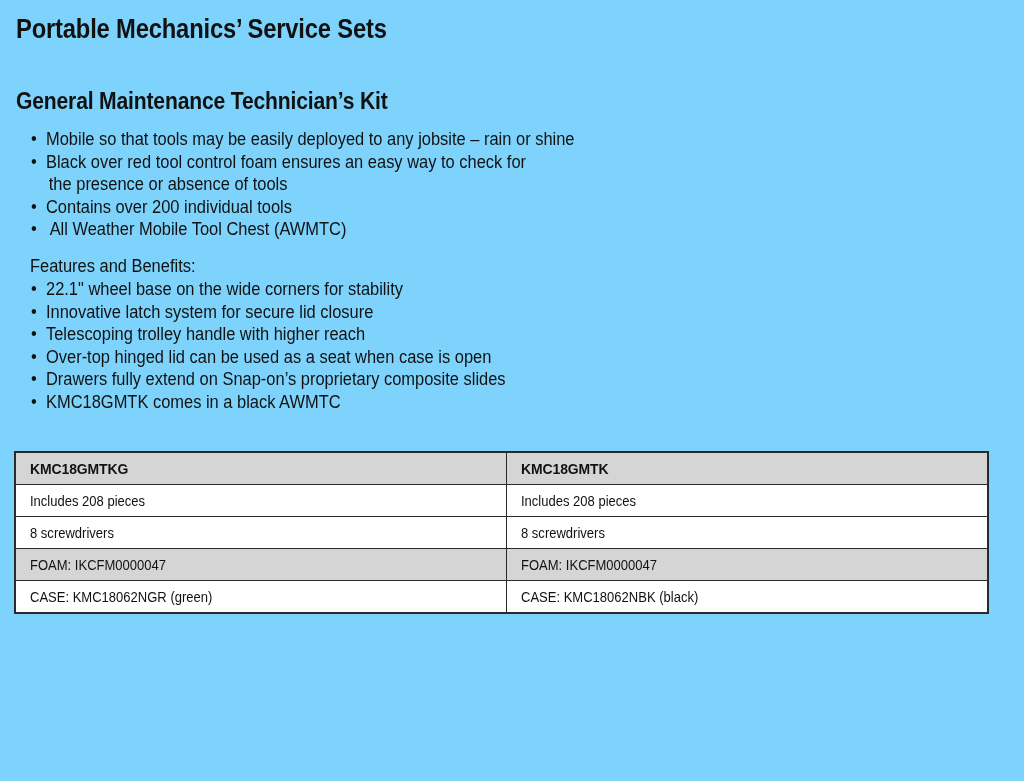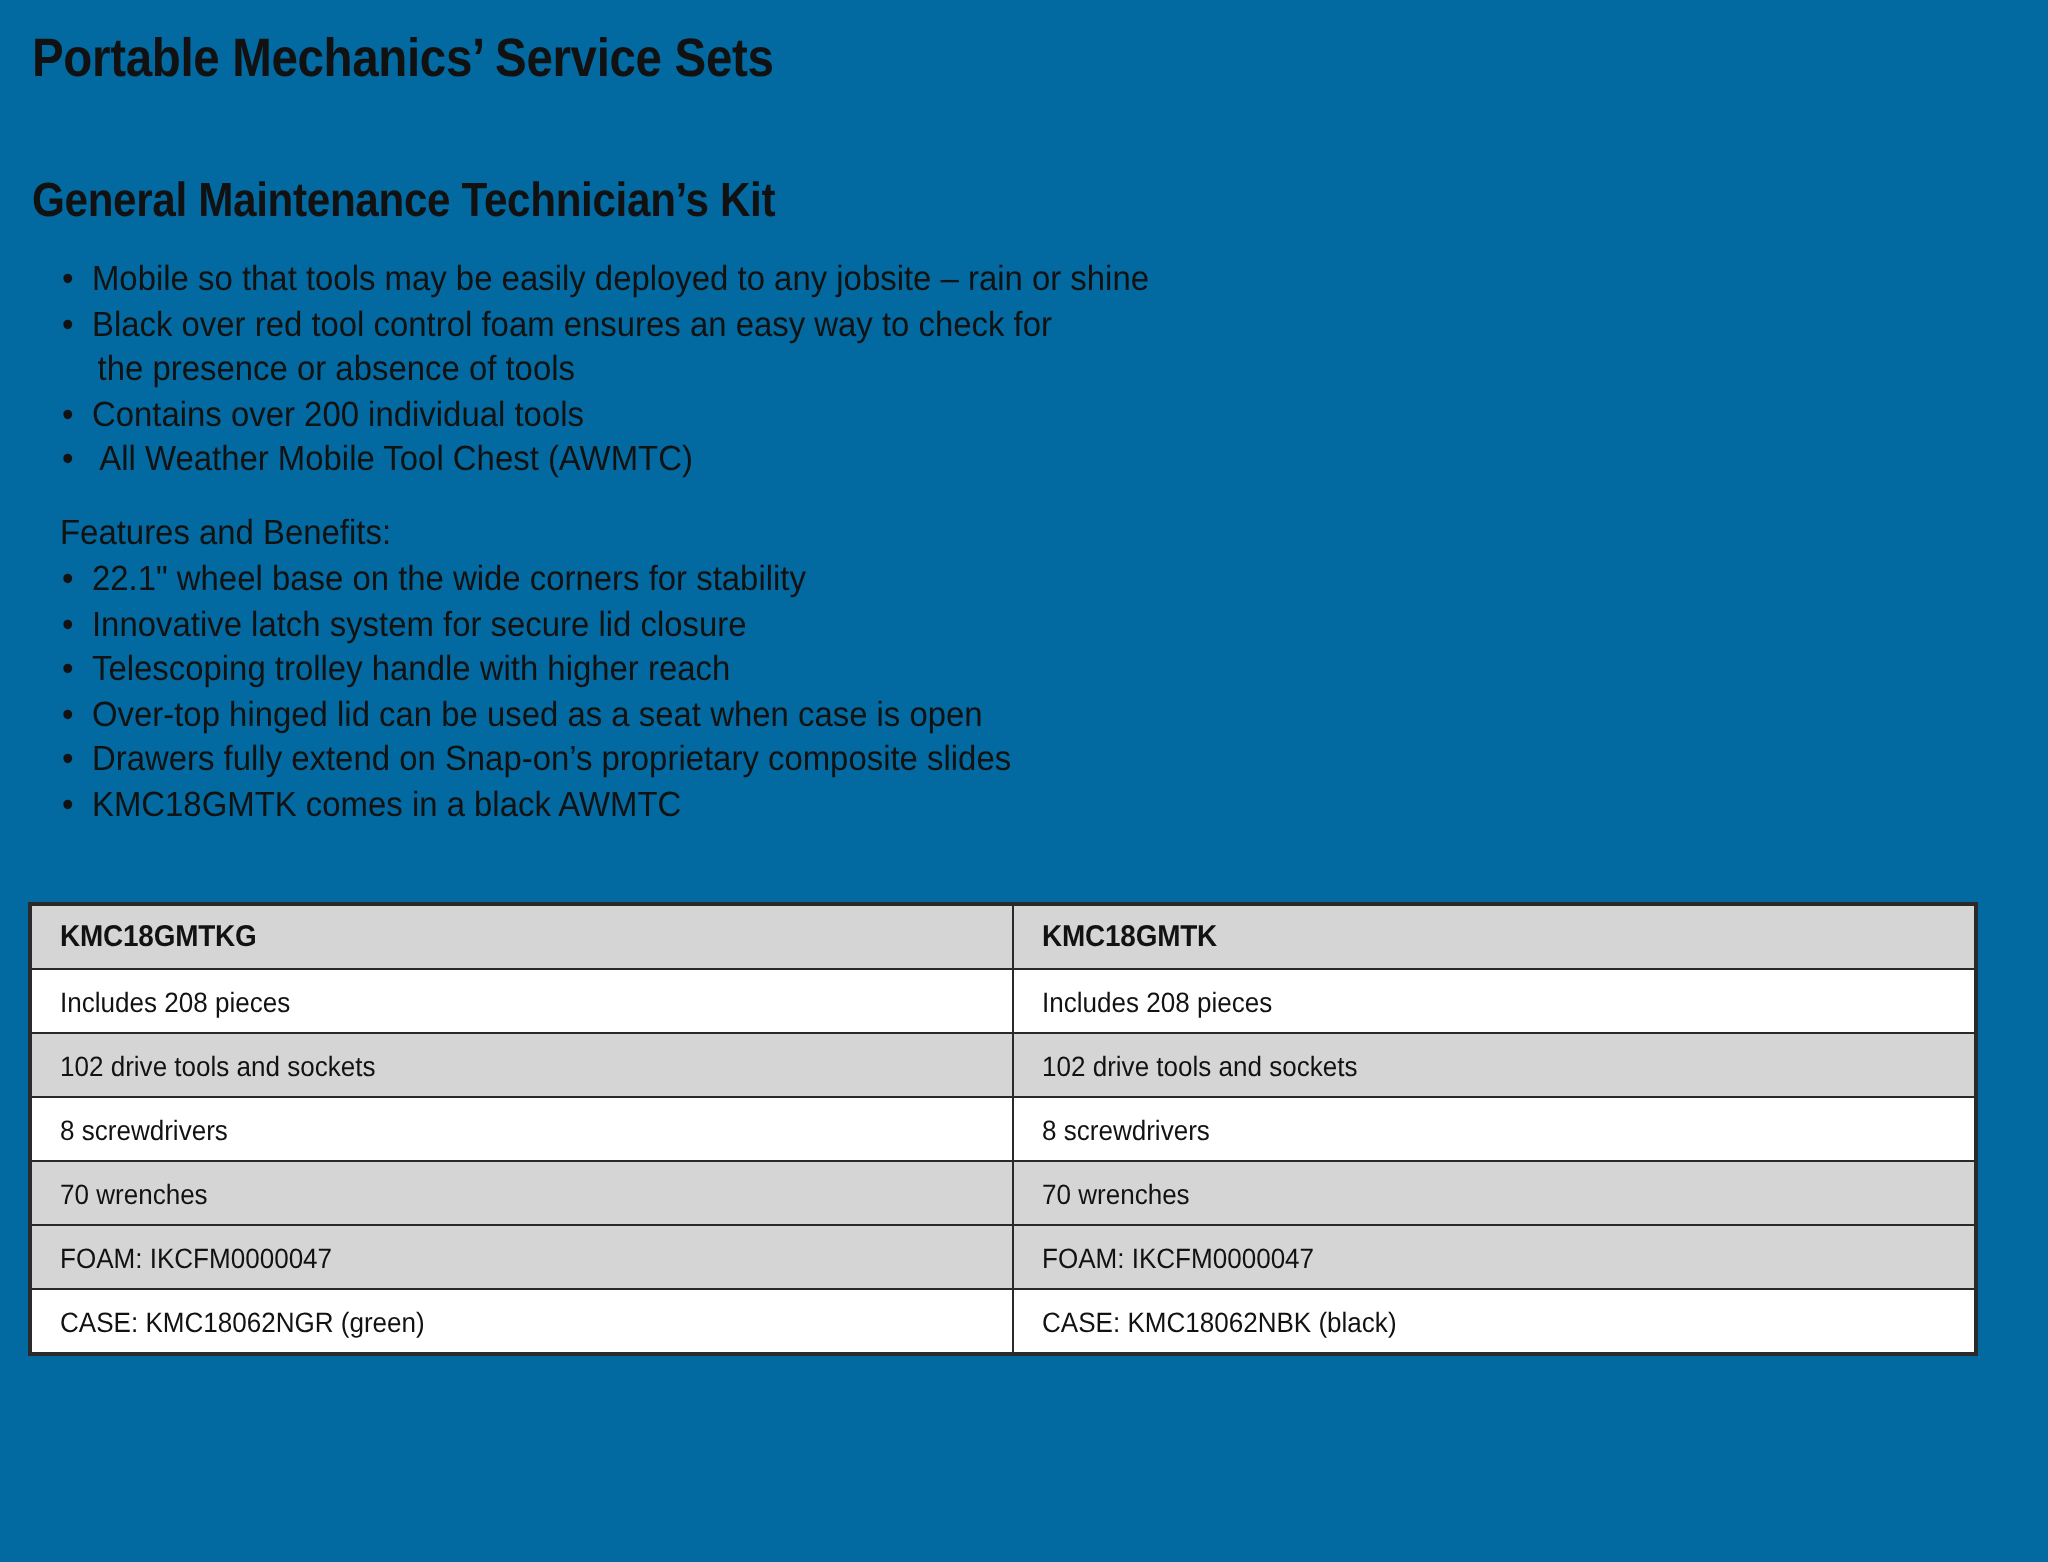--- a/index.html
+++ b/index.html
@@ -12,21 +12,21 @@
     height: 781px;
     overflow: hidden;
     font-family: "Liberation Sans", "DejaVu Sans", sans-serif;
     color: #121212;
     -webkit-font-smoothing: antialiased;
   }
   .page {
     position: relative;
     width: 1024px;
     height: 781px;
-    background: #0369a1;
+    background: #7dd3fc;
     box-sizing: border-box;
   }
 
   
   .title {
     position: absolute;
     left: 16px;
     top: 13px;
     font-size: 27px;
     line-height: 32px;
@@ -162,31 +162,23 @@
       </colgroup>
     <tbody id="spec-table-body">
         <tr class="head">
           <td><span>KMC18GMTKG</span></td>
           <td><span>KMC18GMTK</span></td>
         </tr>
         <tr class="plain">
           <td><span>Includes 208 pieces</span></td>
           <td><span>Includes 208 pieces</span></td>
         </tr>
-        <tr class="shaded">
-          <td><span>102 drive tools and sockets</span></td>
-          <td><span>102 drive tools and sockets</span></td>
-        </tr>
         <tr class="plain">
           <td><span>8 screwdrivers</span></td>
           <td><span>8 screwdrivers</span></td>
-        </tr>
-        <tr class="shaded">
-          <td><span>70 wrenches</span></td>
-          <td><span>70 wrenches</span></td>
         </tr>
         <tr class="shaded">
           <td><span>FOAM: IKCFM0000047</span></td>
           <td><span>FOAM: IKCFM0000047</span></td>
         </tr>
         <tr class="plain">
           <td><span>CASE: KMC18062NGR (green)</span></td>
           <td><span>CASE: KMC18062NBK (black)</span></td>
         </tr>
       </tbody>

